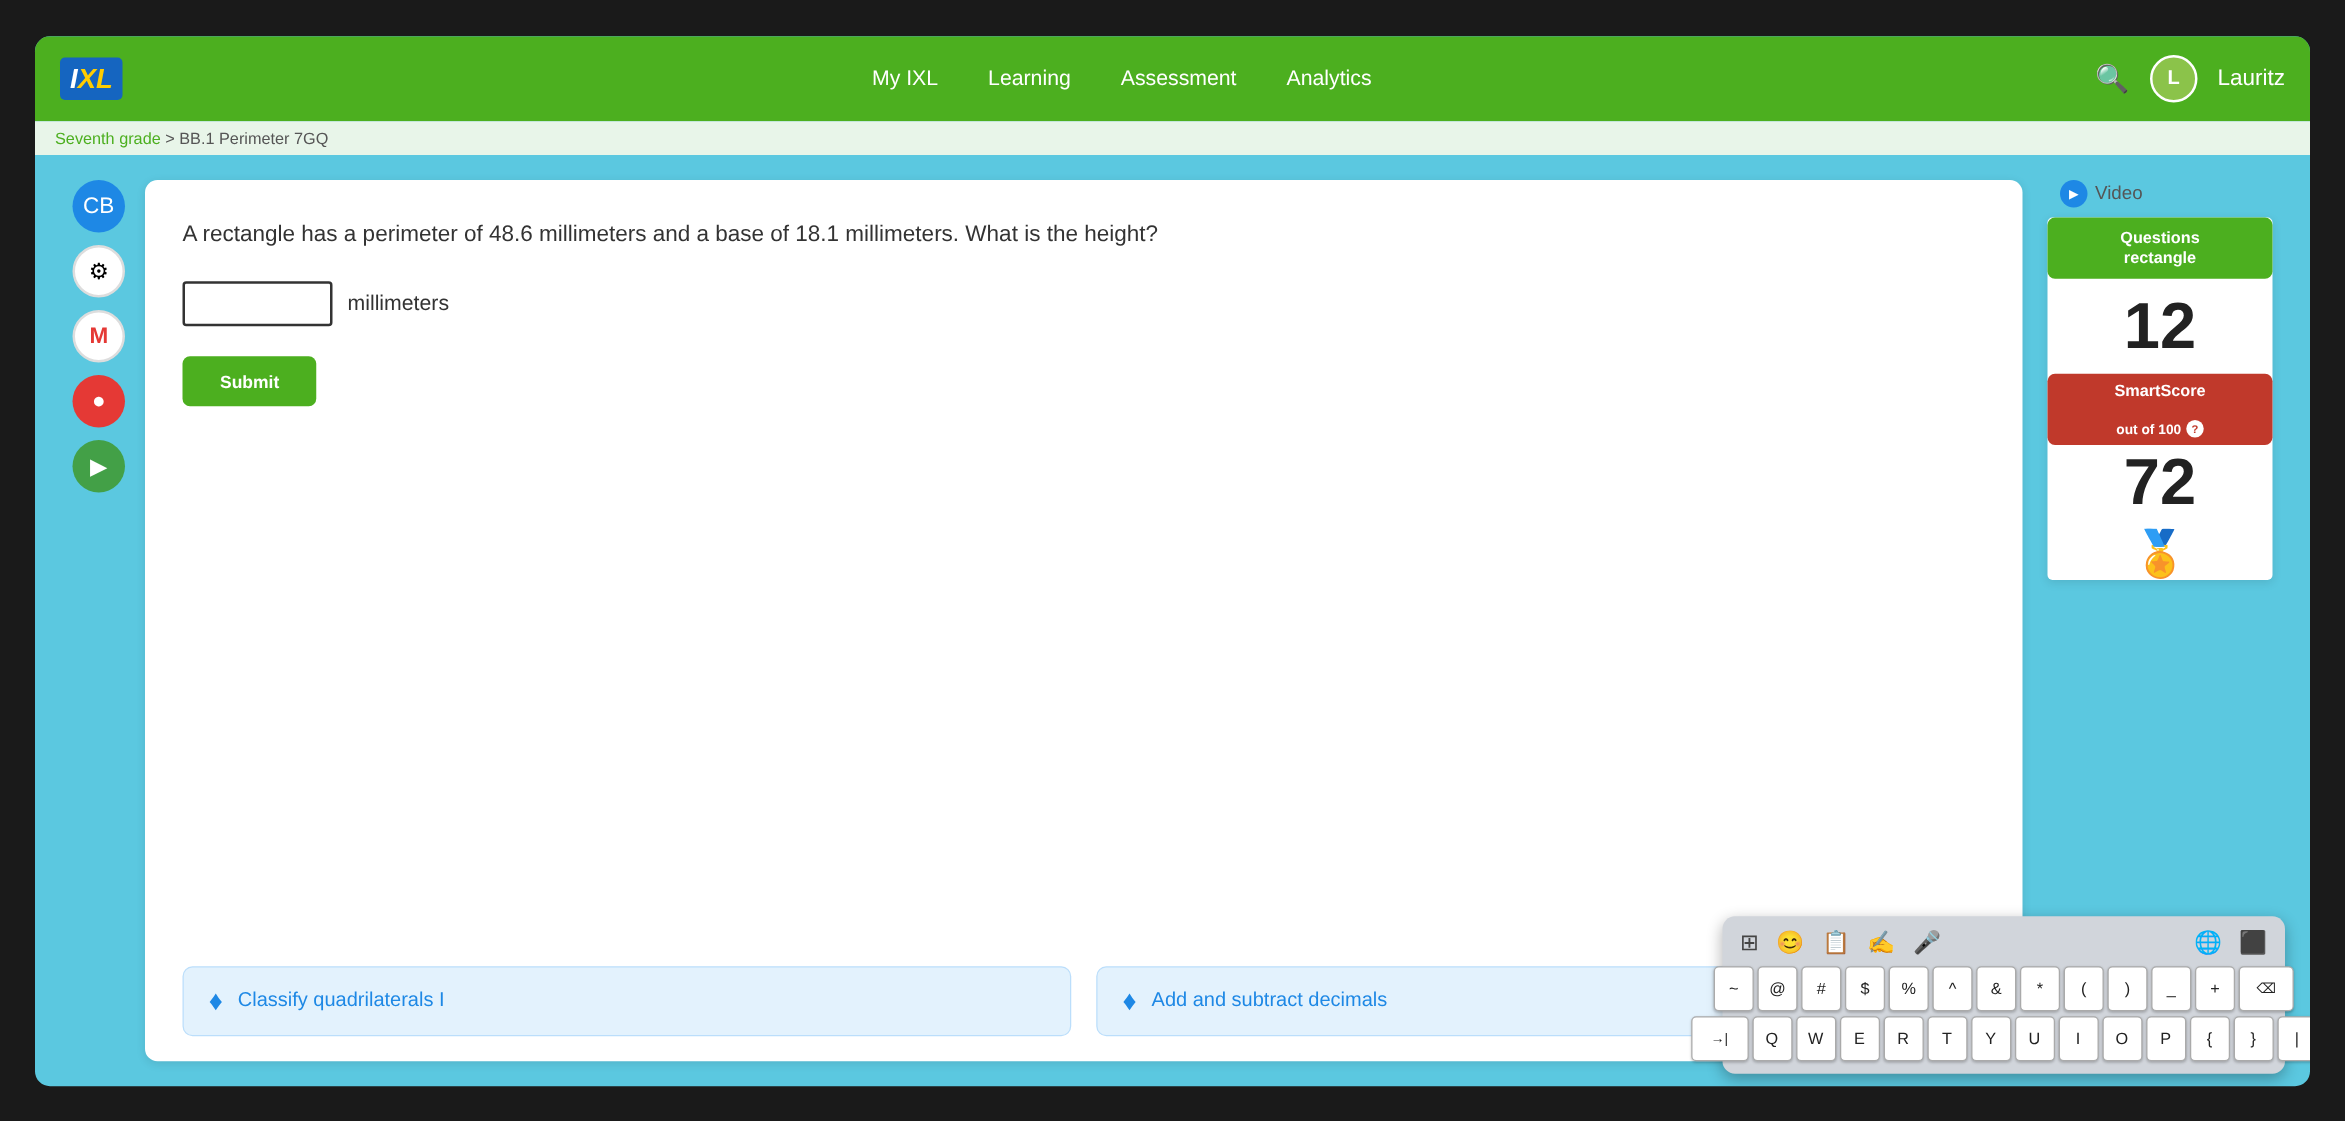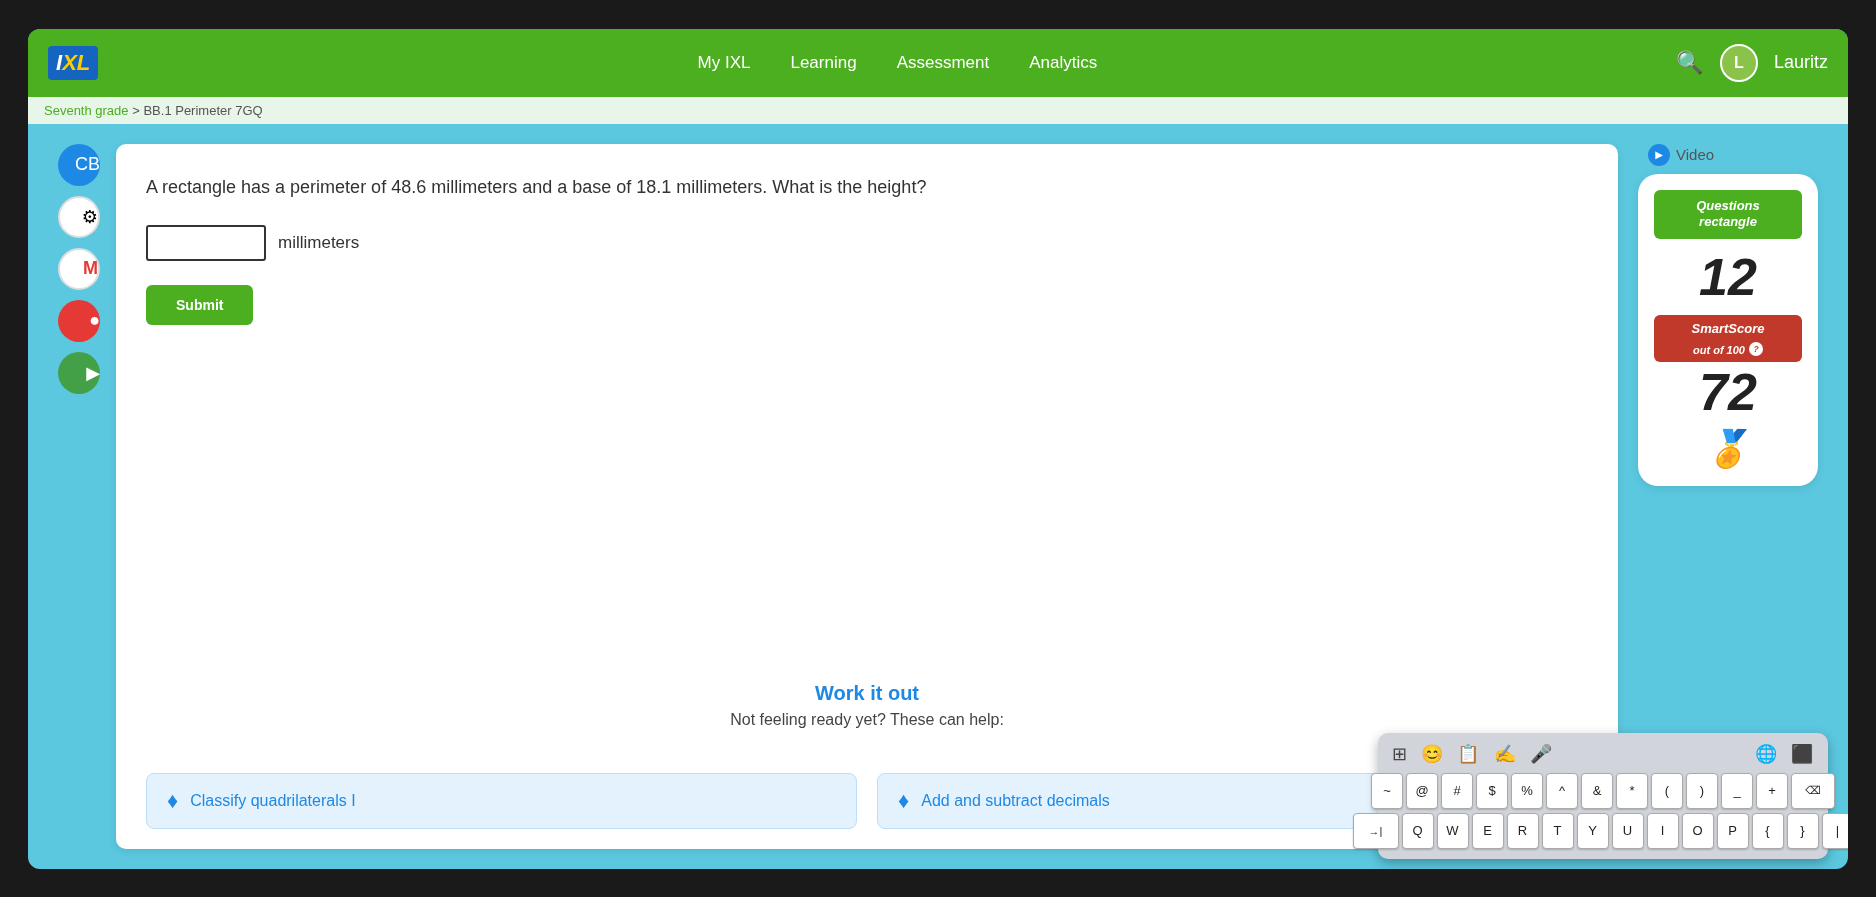--- a/index.html
+++ b/index.html
@@ -124,21 +124,21 @@
       flex-direction: column;
       gap: 10px;
       margin-right: 10px;
     }
     .sidebar-icon {
       width: 42px;
       height: 42px;
       border-radius: 50%;
       display: flex;
       align-items: center;
-      justify-content: flex-end;
+      justify-content: center;
       cursor: pointer;
     }
     .sidebar-icon.blue { background: #1e88e5; }
     .sidebar-icon.chrome { background: white; border: 2px solid #ddd; }
     .sidebar-icon.gmail { background: white; border: 2px solid #ddd; }
     .sidebar-icon.red { background: #e53935; }
     .sidebar-icon.green { background: #43a047; }
 
     
     .question-card {
@@ -259,25 +259,23 @@
       background: #1e88e5;
       border-radius: 50%;
       display: flex;
       align-items: center;
       justify-content: center;
       color: white;
       font-size: 10px;
     }
     .score-card {
       background: white;
-      border-radius: 20px;
-      padding: 16px;
+      border-radius: 4px;
       text-align: center;
       box-shadow: 0 2px 8px rgba(0,0,0,0.1);
-      font-style: italic;
     }
     .questions-answered-btn {
       background: #4caf1f;
       color: white;
       border-radius: 6px;
       padding: 8px 12px;
       font-size: 13px;
       font-weight: bold;
       margin-bottom: 12px;
       text-align: center;
@@ -294,21 +292,21 @@
       background: #c0392b;
       color: white;
       border-radius: 6px;
       padding: 6px 10px;
       font-size: 13px;
       font-weight: bold;
       margin-bottom: 4px;
       display: flex;
       flex-direction: column;
       align-items: center;
-      gap: 6px;
+      gap: 16px;
     }
     .smart-score-sub {
       font-size: 11px;
       display: flex;
       align-items: flex-end;
       gap: 4px;
     }
     .smart-score-value {
       font-size: 52px;
       font-weight: bold;
@@ -423,24 +421,20 @@
 
     <div class="question-card">
       <p class="question-text">A rectangle has a perimeter of 48.6 millimeters and a base of 18.1 millimeters. What is the height?</p>
       <div class="answer-row">
         <input class="answer-input" type="text" style="">
         <span class="unit-label">millimeters</span>
       </div>
       <button class="submit-btn">Submit</button>
 
       
-      <div class="work-it-out">
-        <div class="work-it-out-title">Work it out</div>
-        <div class="work-it-out-subtitle">Not feeling ready yet? These can help:</div>
-      </div>
 
       
       <div class="suggestion-links">
         <div class="suggestion-link">
           <span class="diamond-icon">♦</span>
           <span class="suggestion-text">Classify quadrilaterals I</span>
         </div>
         <div class="suggestion-link">
           <span class="diamond-icon">♦</span>
           <span class="suggestion-text">Add and subtract decimals</span>

